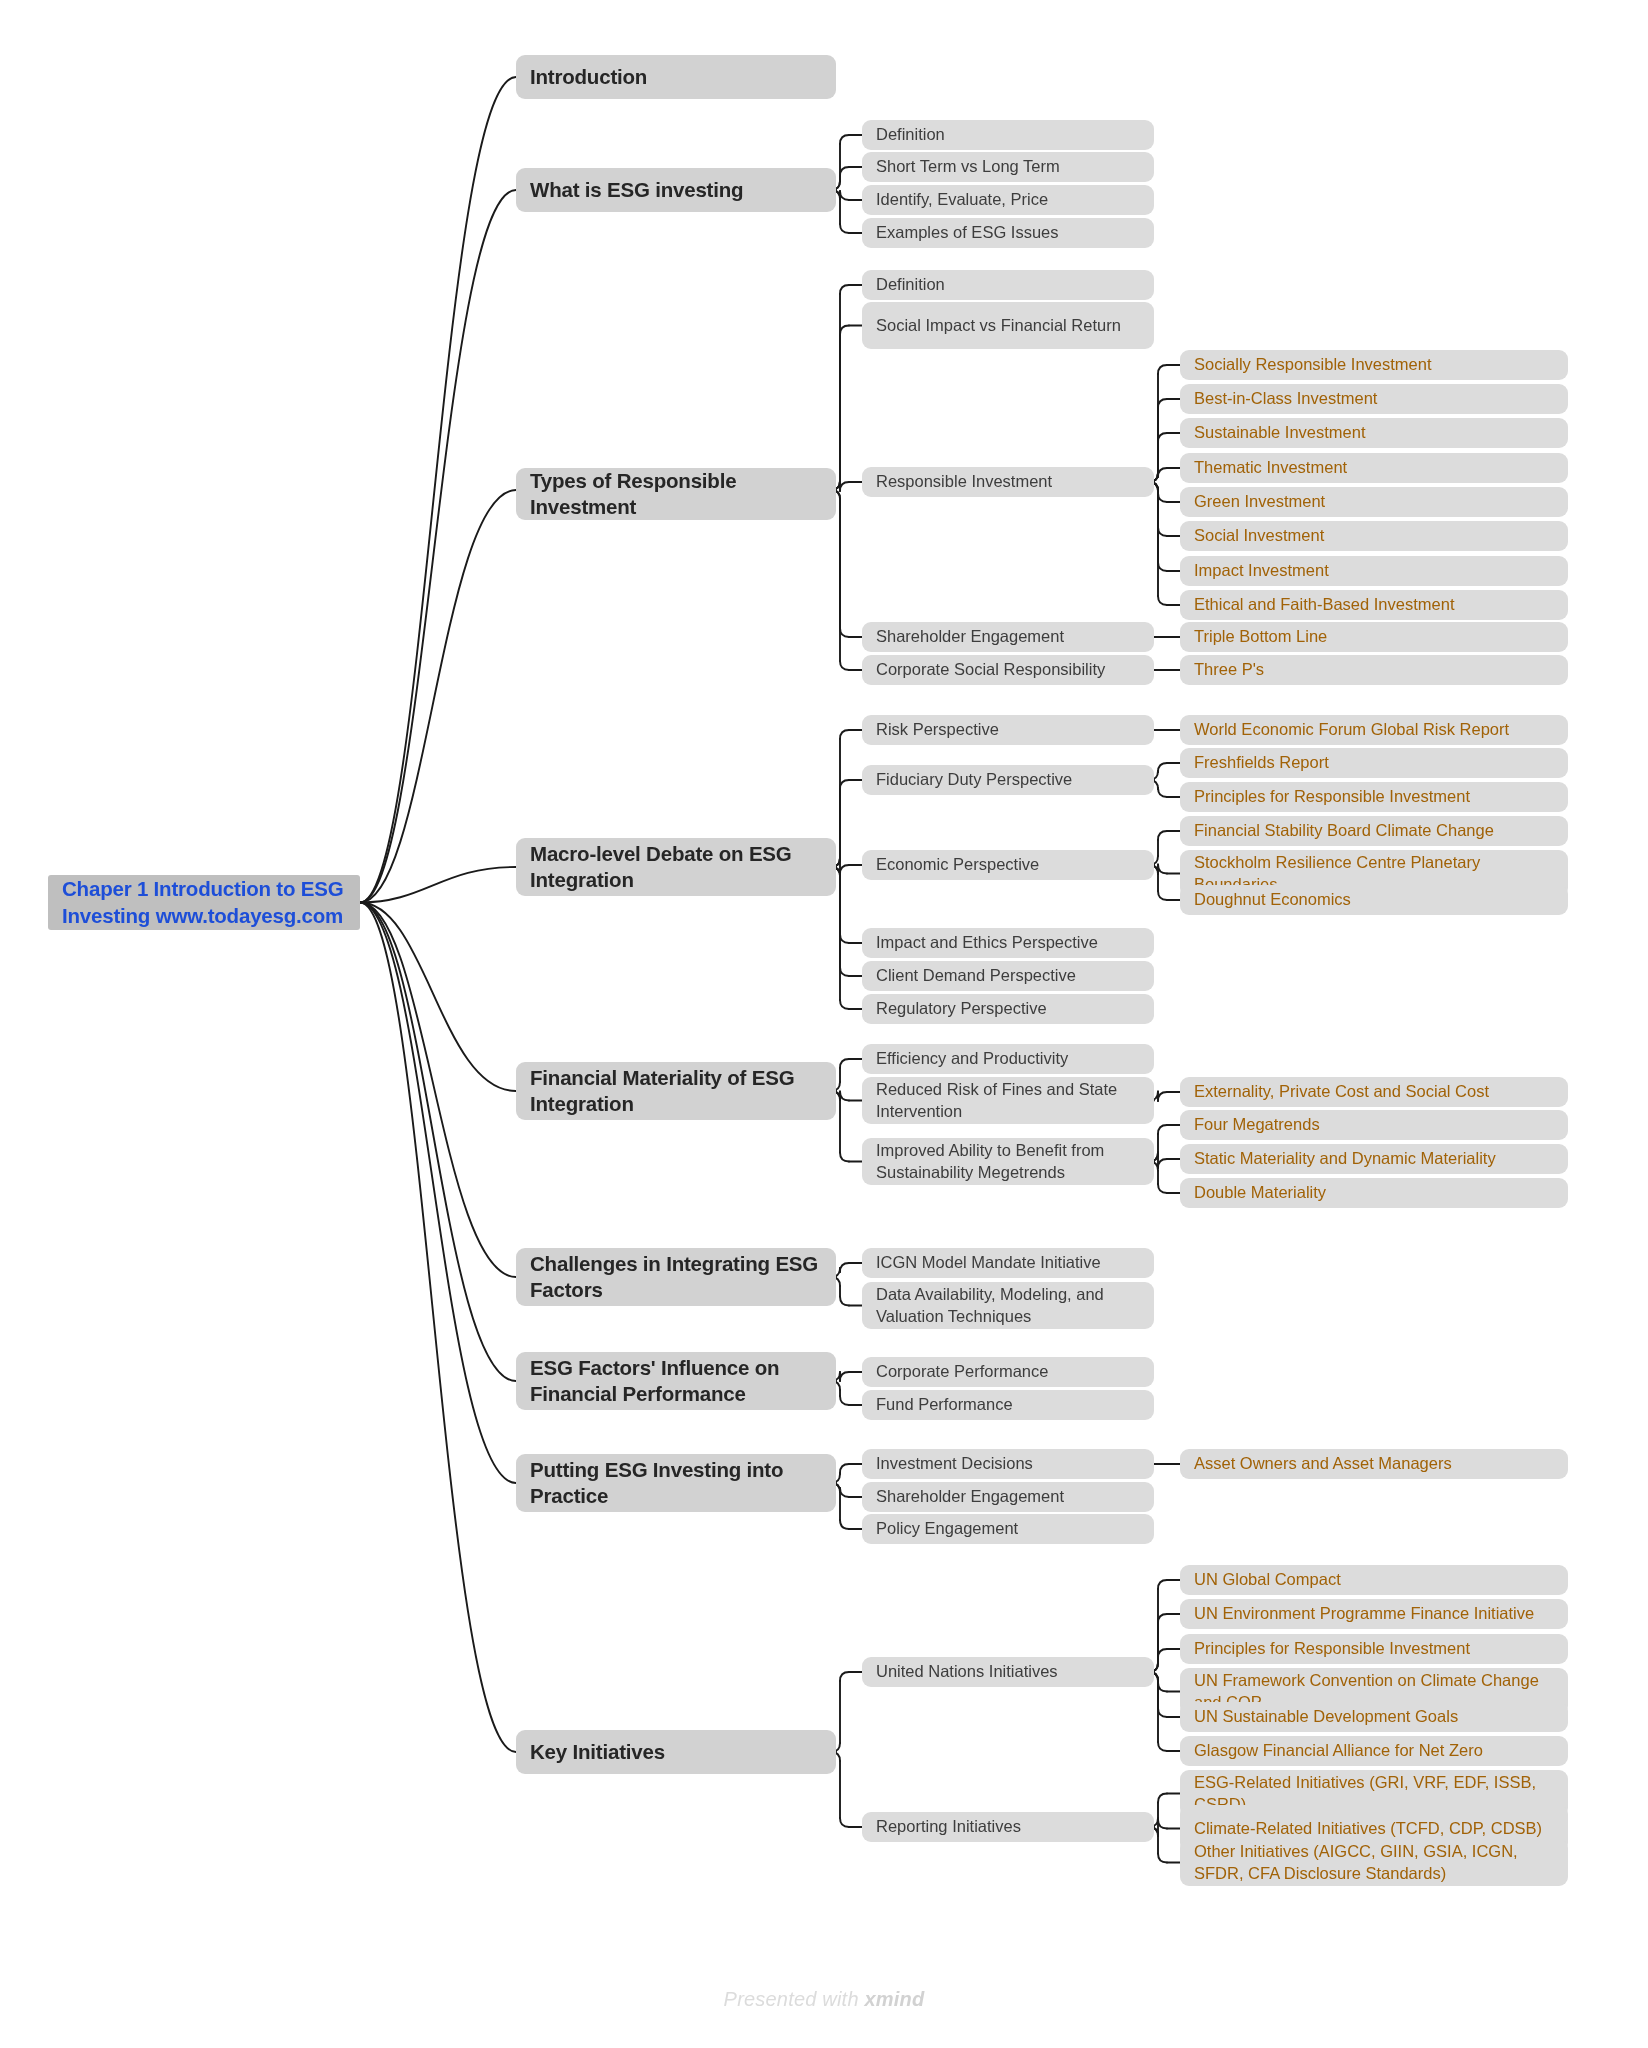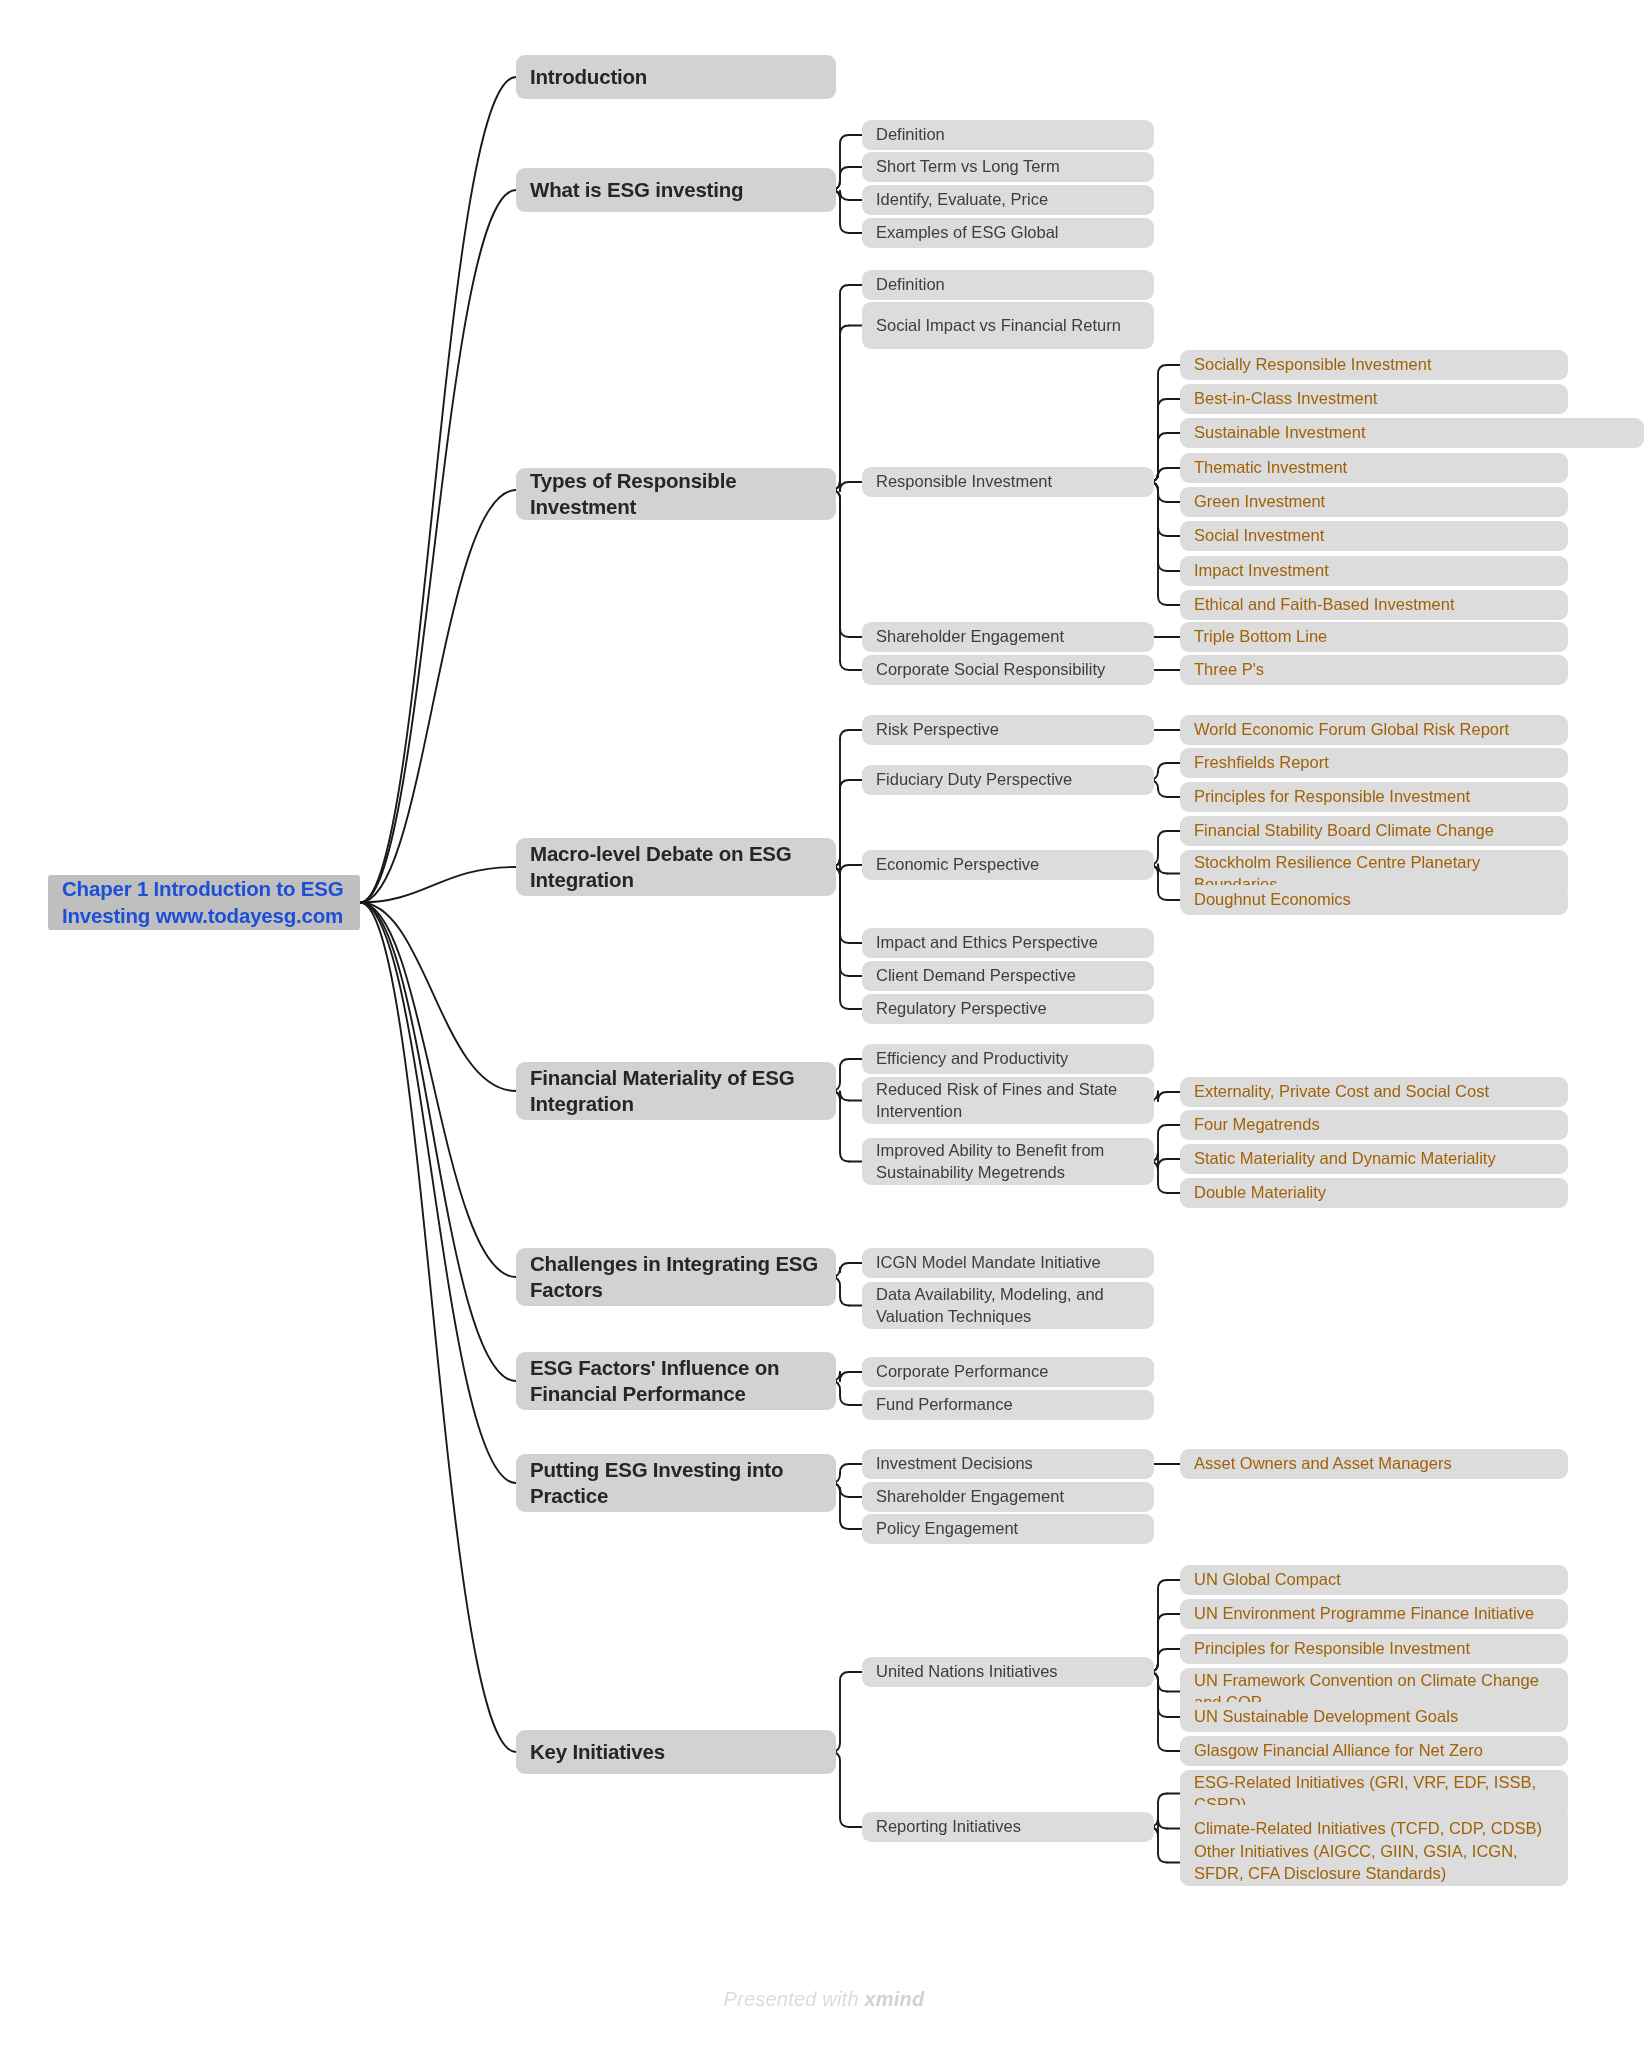--- a/index.html
+++ b/index.html
@@ -372,41 +372,41 @@
       <div class="node lvl2" style="left: 862px; top: 120px; width: 292px; min-height: 30px;">
         <span class="txt">Definition</span>
       </div>
       <div class="node lvl2" style="left: 862px; top: 152px; width: 292px; min-height: 30px;">
         <span class="txt">Short Term vs Long Term</span>
       </div>
       <div class="node lvl2" style="left: 862px; top: 185px; width: 292px; min-height: 30px;">
         <span class="txt">Identify, Evaluate, Price</span>
       </div>
       <div class="node lvl2" style="left: 862px; top: 218px; width: 292px; min-height: 30px;">
-        <span class="txt">Examples of ESG Global</span>
+        <span class="txt">Examples of ESG Issues</span>
       </div>
       <div class="node lvl1" style="left: 516px; top: 468px; width: 320px; min-height: 44px;">
         <span class="txt">Types of Responsible Investment</span>
       </div>
       <div class="node lvl2" style="left: 862px; top: 270px; width: 292px; min-height: 30px;">
         <span class="txt">Definition</span>
       </div>
       <div class="node lvl2" style="left: 862px; top: 302px; width: 292px; min-height: 47px;">
         <span class="txt">Social Impact vs Financial Return</span>
       </div>
       <div class="node lvl2" style="left: 862px; top: 467px; width: 292px; min-height: 30px;">
         <span class="txt">Responsible Investment</span>
       </div>
       <div class="node lvl3" style="left: 1180px; top: 350px; width: 388px; min-height: 30px;">
         <span class="txt">Socially Responsible Investment</span>
       </div>
       <div class="node lvl3" style="left: 1180px; top: 384px; width: 388px; min-height: 30px;">
         <span class="txt">Best-in-Class Investment</span>
       </div>
-      <div class="node lvl3" style="left: 1180px; top: 418px; width: 464px; min-height: 30px;">
+      <div class="node lvl3" style="left: 1180px; top: 418px; width: 388px; min-height: 30px;">
         <span class="txt">Sustainable Investment</span>
       </div>
       <div class="node lvl3" style="left: 1180px; top: 453px; width: 388px; min-height: 30px;">
         <span class="txt">Thematic Investment</span>
       </div>
       <div class="node lvl3" style="left: 1180px; top: 487px; width: 388px; min-height: 30px;">
         <span class="txt">Green Investment</span>
       </div>
       <div class="node lvl3" style="left: 1180px; top: 521px; width: 388px; min-height: 30px;">
         <span class="txt">Social Investment</span>

